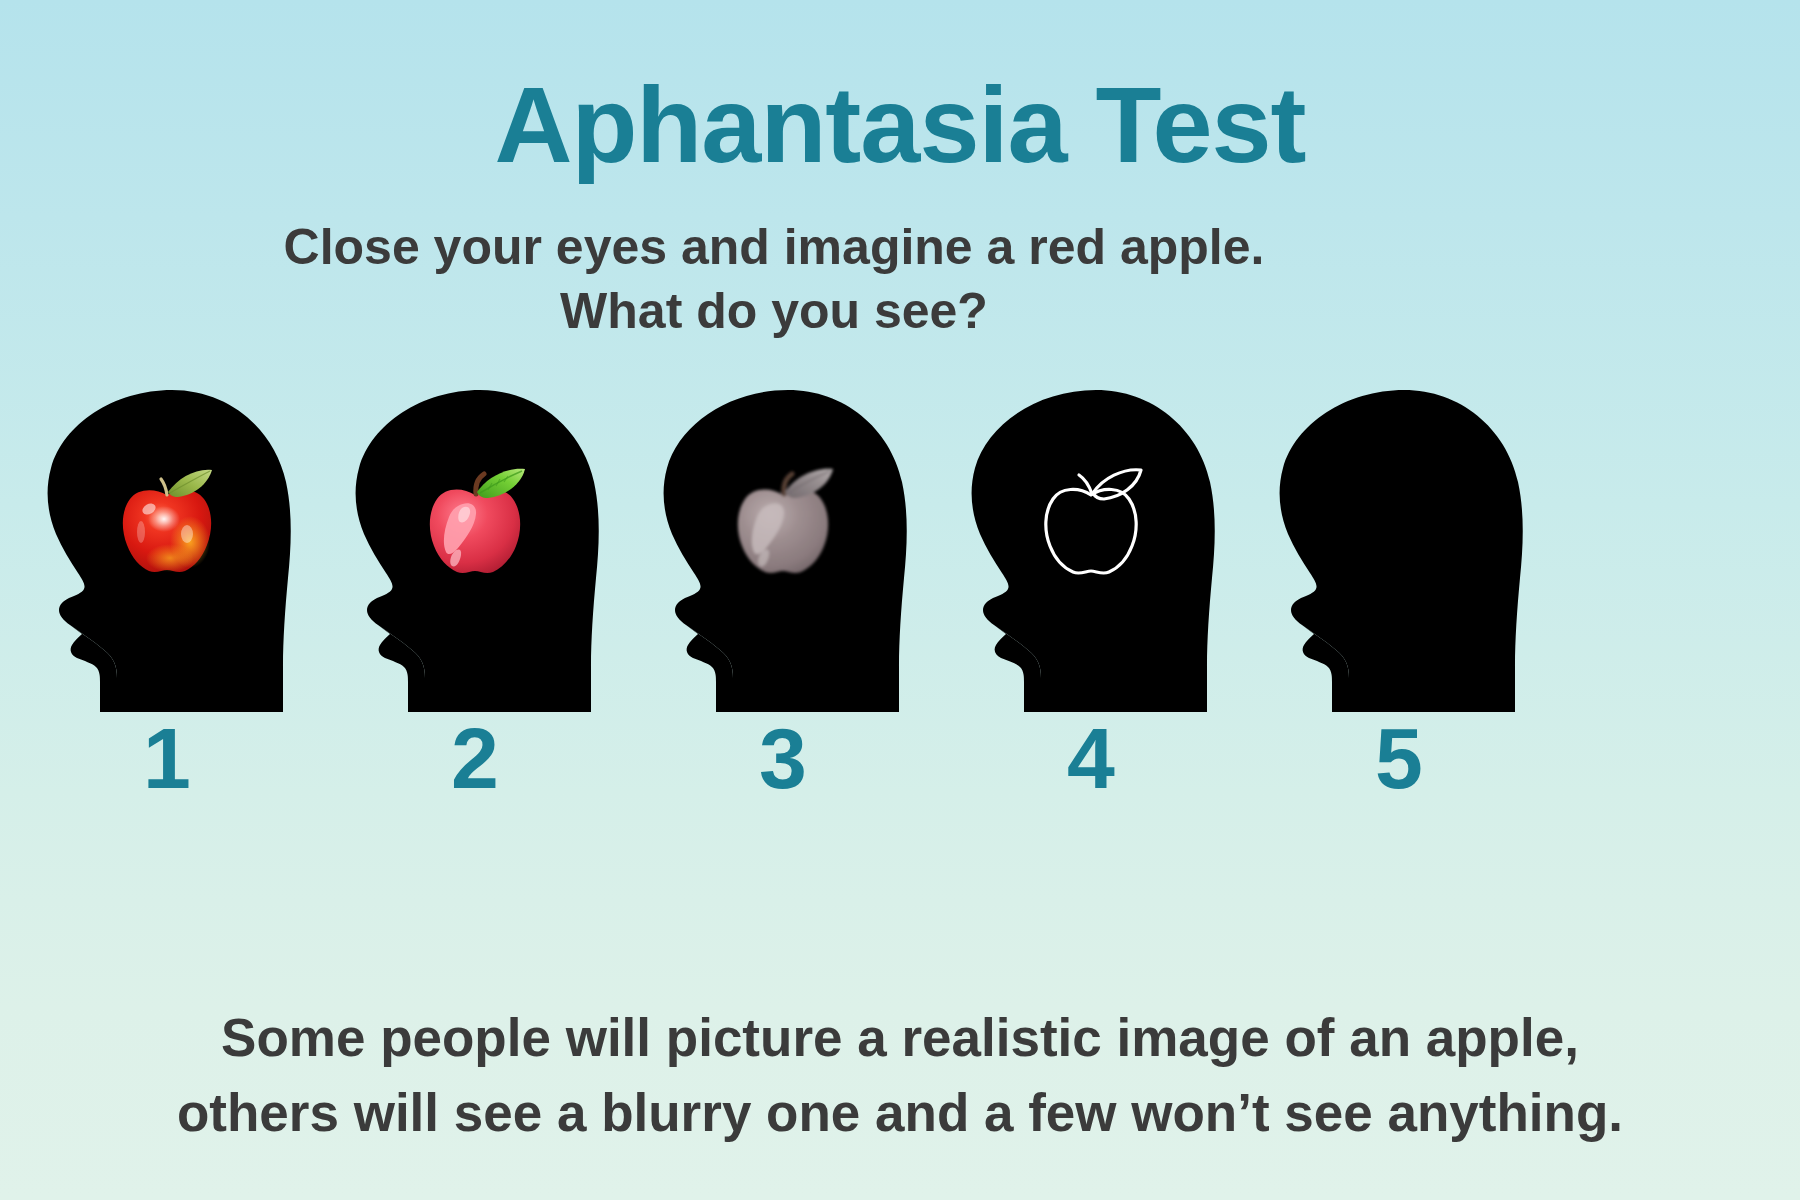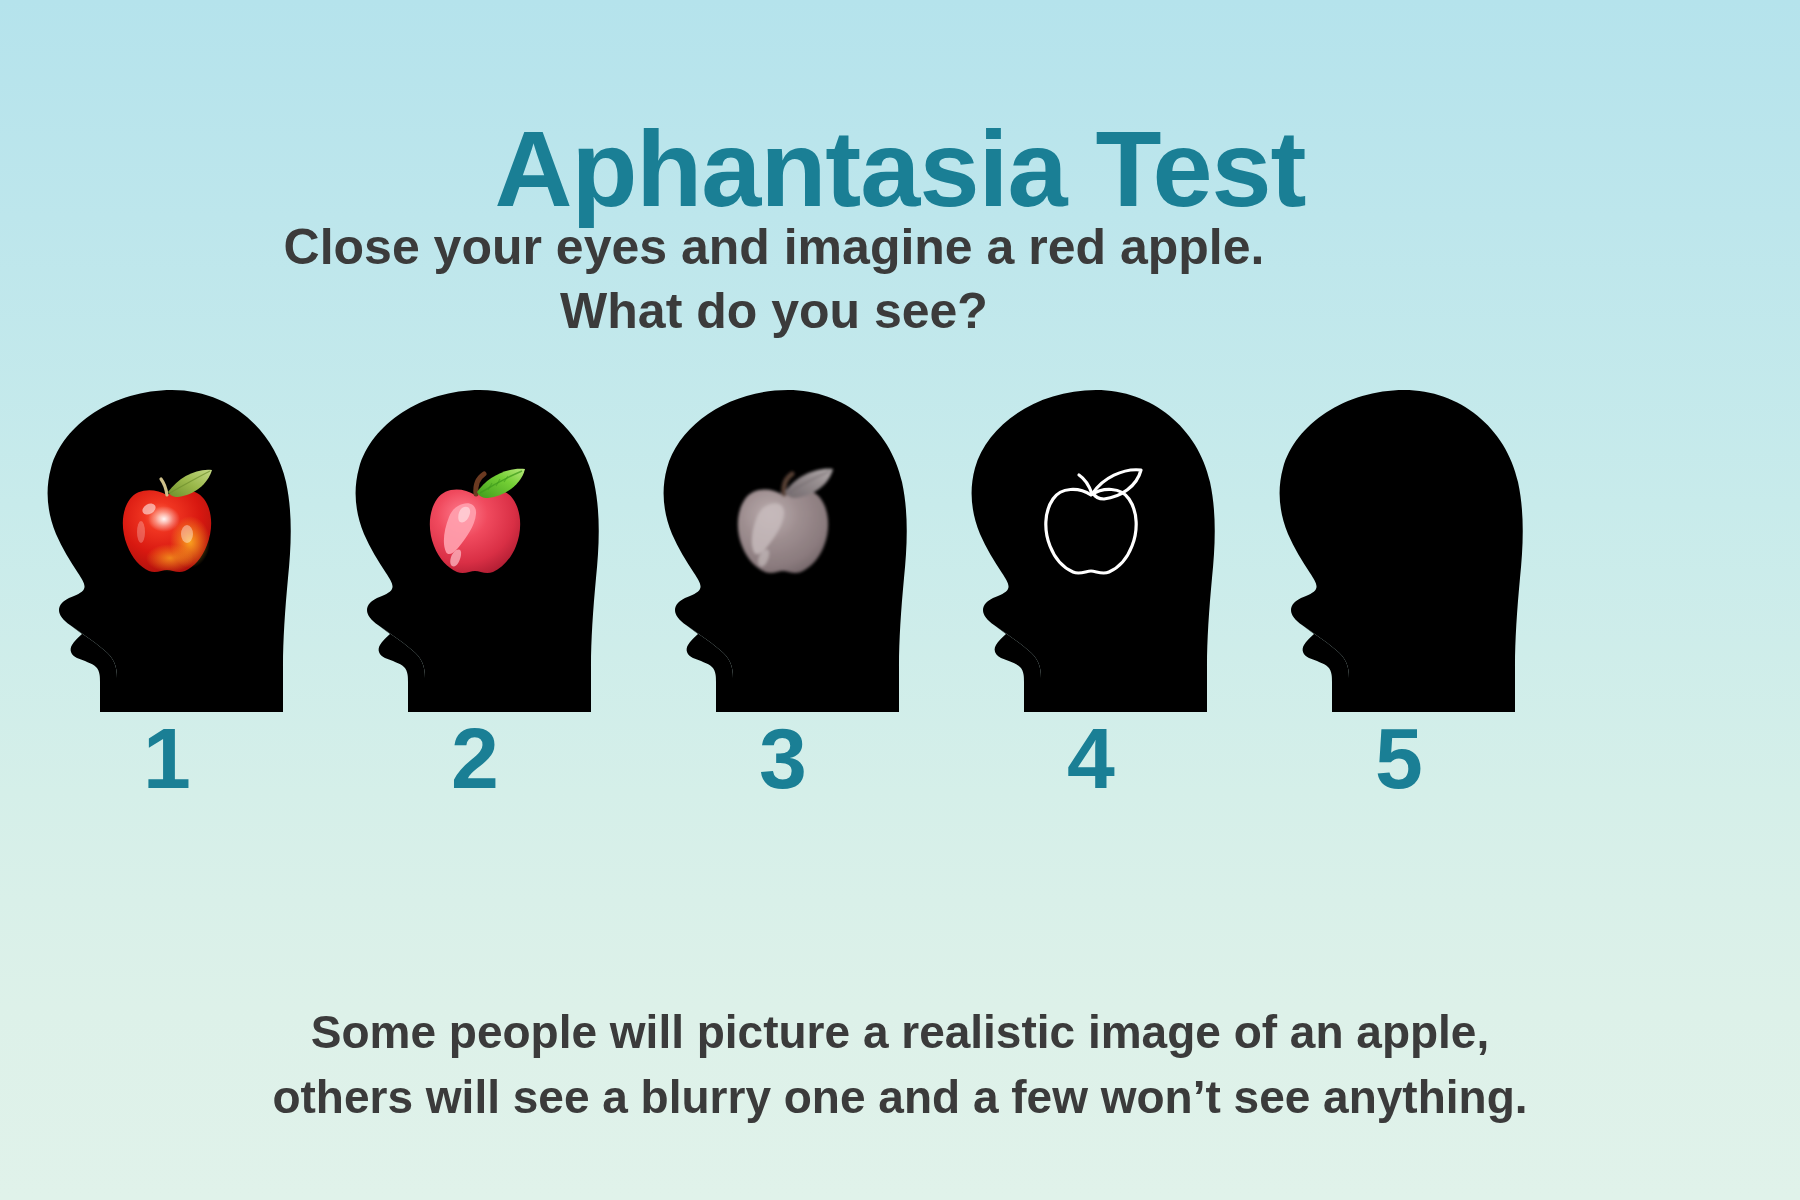--- a/index.html
+++ b/index.html
@@ -23,21 +23,20 @@
 
   
   #title {
     position:absolute; left:0; top:70px; width:1800px;
     text-align:center;
     font-size:108px;
     font-weight:bold;
     letter-spacing:-1px;
     line-height:1.02;
     color:#1a7f95;
-    margin-top:44px;
   }
   #subtitle {
     position:absolute; left:0; top:215px; width:1548px;
     text-align:center;
     font-size:50px;
     font-weight:bold;
     line-height:1.28;
     color:#3b3b3b;
     white-space:pre-line;
   }
@@ -63,21 +62,21 @@
     font-size:86px;
     font-weight:bold;
     color:#1a7f95;
     line-height:1;
   }
 
   
   #footer-note {
     position:absolute; left:0; top:1000px; width:1800px;
     text-align:center;
-    font-size:46px;
+    font-size:53px;
     font-weight:bold;
     line-height:1.42;
     color:#3b3b3b;
     white-space:pre-line;
   }
 </style>
 </head>
 <body>
 
 <div id="poster">

